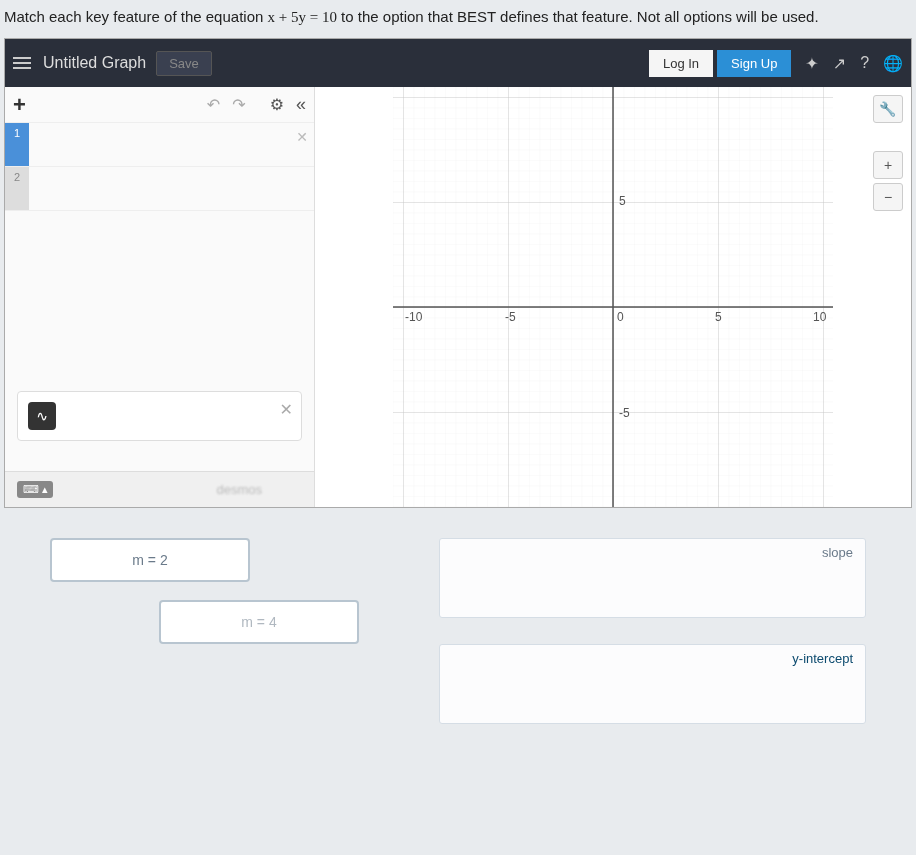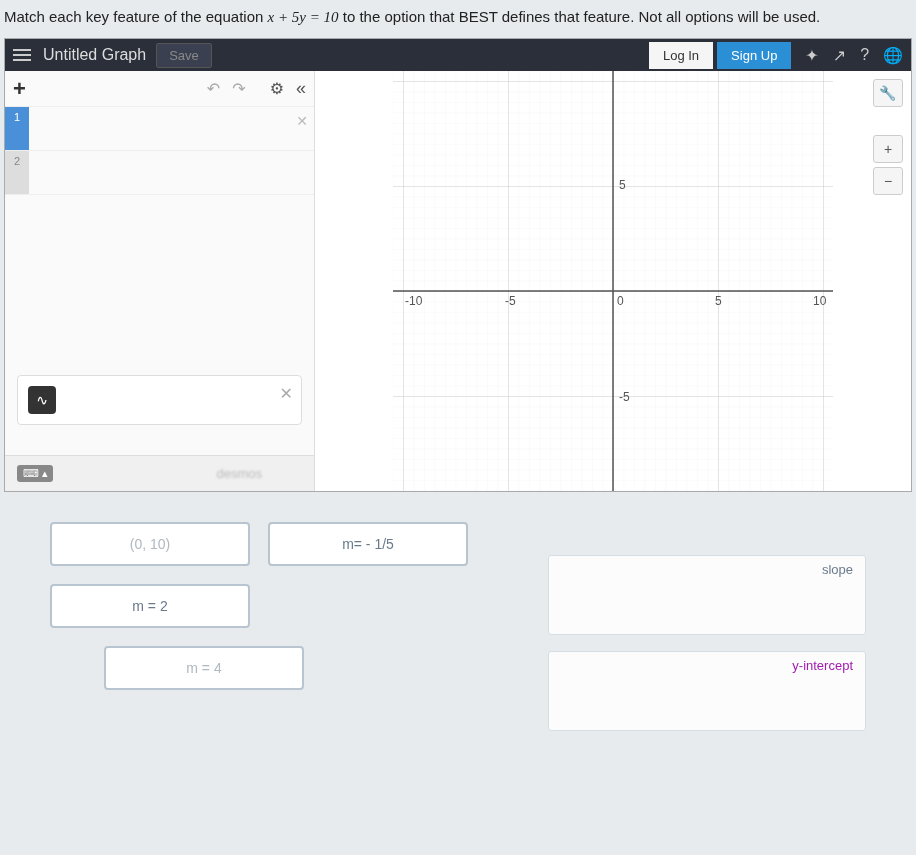--- a/index.html
+++ b/index.html
@@ -1,23 +1,23 @@
 <!DOCTYPE html>
 <html><head>
 <meta charset="utf-8">
 <style>
   * { box-sizing: border-box; margin: 0; padding: 0; }
   body { font-family: Arial, sans-serif; background: #e8ebee; width: 916px; height: 855px; overflow: hidden; }
   
   .question-text { padding: 8px 4px 12px 4px; font-size: 15px; color: #222; }
-  .equation { font-family: 'Times New Roman', serif; font-style: italic; }
+  .equation { font-family: 'Times New Roman', serif; }
   
   .desmos-container { margin: 0 4px; border: 1px solid #aaa; background: #fff; position: relative; }
   
-  .desmos-header { height: 32px; background: #2a2f3a; display: flex; align-items: center; padding: 0 8px; color: #ccc; }
+  .desmos-header { height: 48px; background: #2a2f3a; display: flex; align-items: center; padding: 0 8px; color: #ccc; }
   .hamburger { display: flex; flex-direction: column; gap: 3px; margin-right: 12px; cursor: pointer; }
   .hamburger span { width: 18px; height: 2px; background: #ccc; }
   .title { color: #ddd; font-size: 16px; margin-right: 10px; }
   .save-btn { background: #3a4050; border: 1px solid #555; color: #888; padding: 4px 12px; font-size: 13px; border-radius: 2px; text-align: right; }
   .header-spacer { flex: 1; }
   .login-btn { background: #f5f5f5; color: #333; border: none; padding: 6px 14px; font-size: 13px; margin-right: 4px; cursor: pointer; }
   .signup-btn { background: #2b8fd6; color: #fff; border: none; padding: 6px 14px; font-size: 13px; cursor: pointer; }
   .header-icon { color: #ccc; margin-left: 14px; font-size: 16px; cursor: pointer; }
   
   .desmos-body { display: flex; height: 420px; }
@@ -49,26 +49,26 @@
   .graph-area { flex: 1; position: relative; background: #fff; overflow: hidden; }
   .graph-svg { width: 100%; height: 100%; }
   .graph-tools { position: absolute; right: 8px; top: 8px; display: flex; flex-direction: column; gap: 4px; }
   .graph-tool { width: 30px; height: 28px; background: #f5f5f5; border: 1px solid #ccc; border-radius: 3px; display: flex; align-items: center; justify-content: center; cursor: pointer; font-size: 14px; color: #555; }
   
   .match-area { padding: 30px 50px; display: flex; gap: 80px; }
   .options-col { display: flex; flex-direction: column; gap: 18px; }
   .option-row { display: flex; gap: 18px; }
   .option-btn { width: 200px; height: 44px; background: #fff; border: 2px solid #b8c5d0; border-radius: 4px; display: flex; align-items: center; justify-content: center; font-size: 14px; color: #6a7a8a; cursor: pointer; }
   .option-btn.faded { color: #b0b8c0; filter: blur(0.5px); }
-  .option-btn.single { margin-left: 54px; }
+  .option-btn.single { margin-left: 109px; }
   
-  .targets-col { flex: 1; display: flex; flex-direction: column; gap: 16px; margin-top: 33px; }
+  .targets-col { flex: 1; display: flex; flex-direction: column; gap: 26px; }
   .target-box { height: 80px; background: #fcfcfd; border: 1px solid #d5dde5; border-radius: 3px; position: relative; }
   .target-label { position: absolute; top: 6px; right: 12px; font-size: 13px; color: #6a7a8a; }
-  .target-label.faded { color: #a21caf; filter: blur(0.5px); }
+  .target-label.faded { color: #0c4a6e; filter: blur(0.5px); }
 </style>
 </head>
 <body>
 
 <div class="question-text">
   <span>Match each key feature of the equation </span>
   <span class="equation">x + 5y = 10</span>
   <span> to the option that BEST defines that feature. Not all options will be used.</span>
 </div>
 
@@ -149,24 +149,20 @@
         <div class="graph-tool">+</div>
         <div class="graph-tool">−</div>
       </div>
     </div>
   </div>
 </div>
 
 <div class="match-area">
   <div class="options-col">
     <div class="option-row">
-      <div class="option-btn faded">(0, 10)</div>
-      <div class="option-btn">m= - 1/5</div>
-    </div>
-    <div class="option-row">
       <div class="option-btn">m = 2</div>
     </div>
     <div class="option-row">
       <div class="option-btn faded single">m = 4</div>
     </div>
   </div>
 
   <div class="targets-col">
     <div class="target-box">
       <span class="target-label">slope</span>

